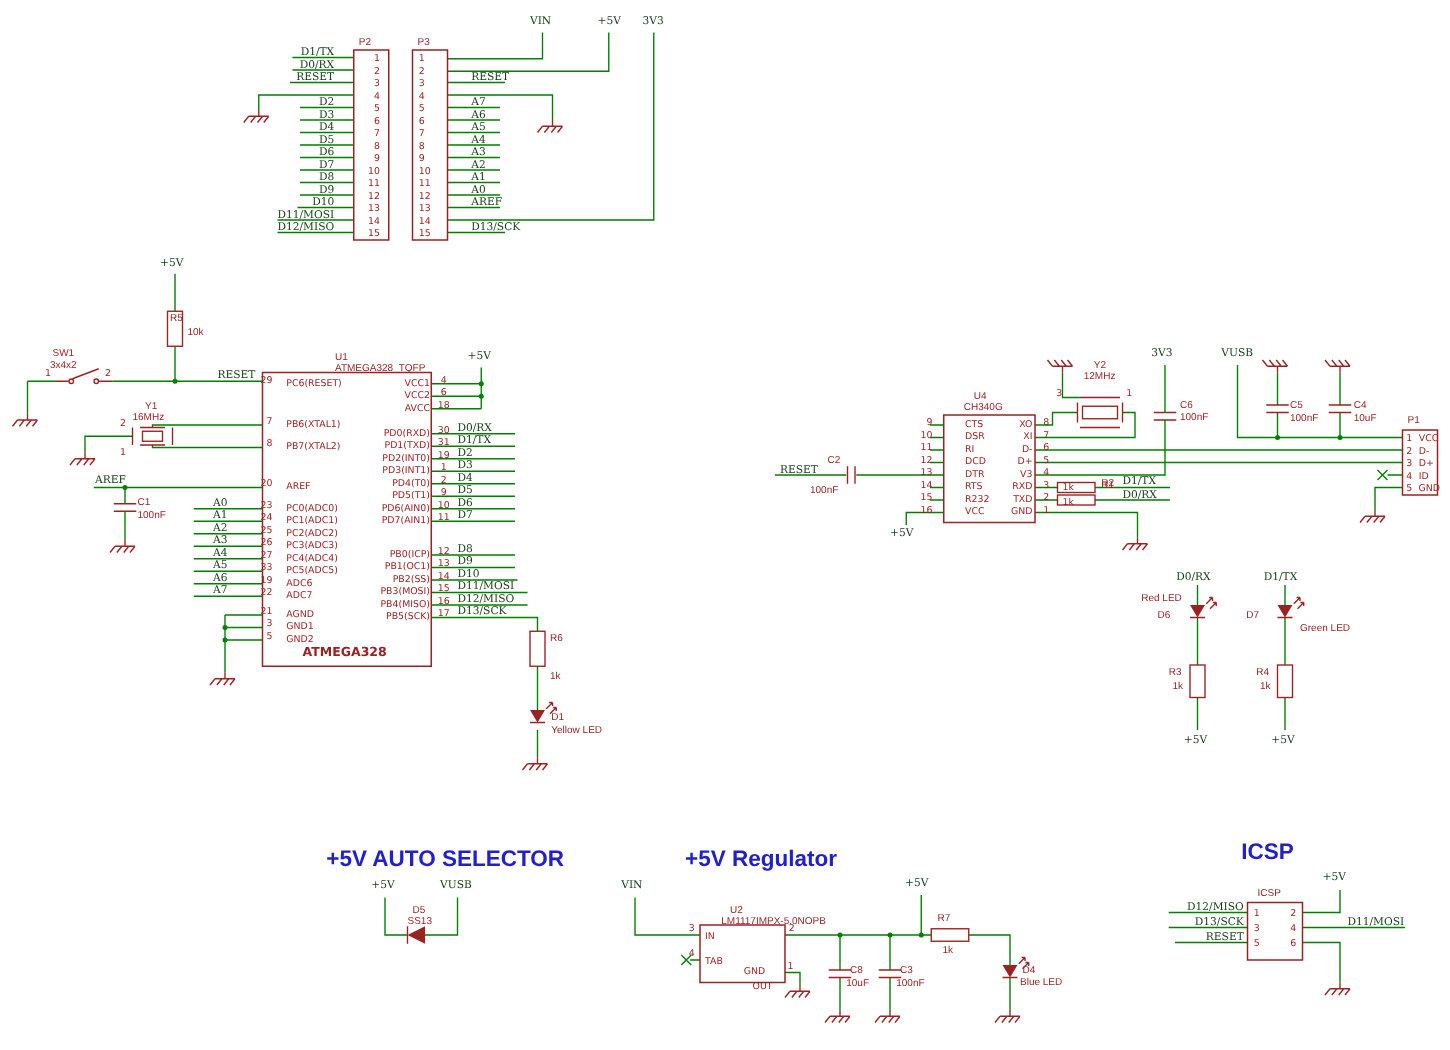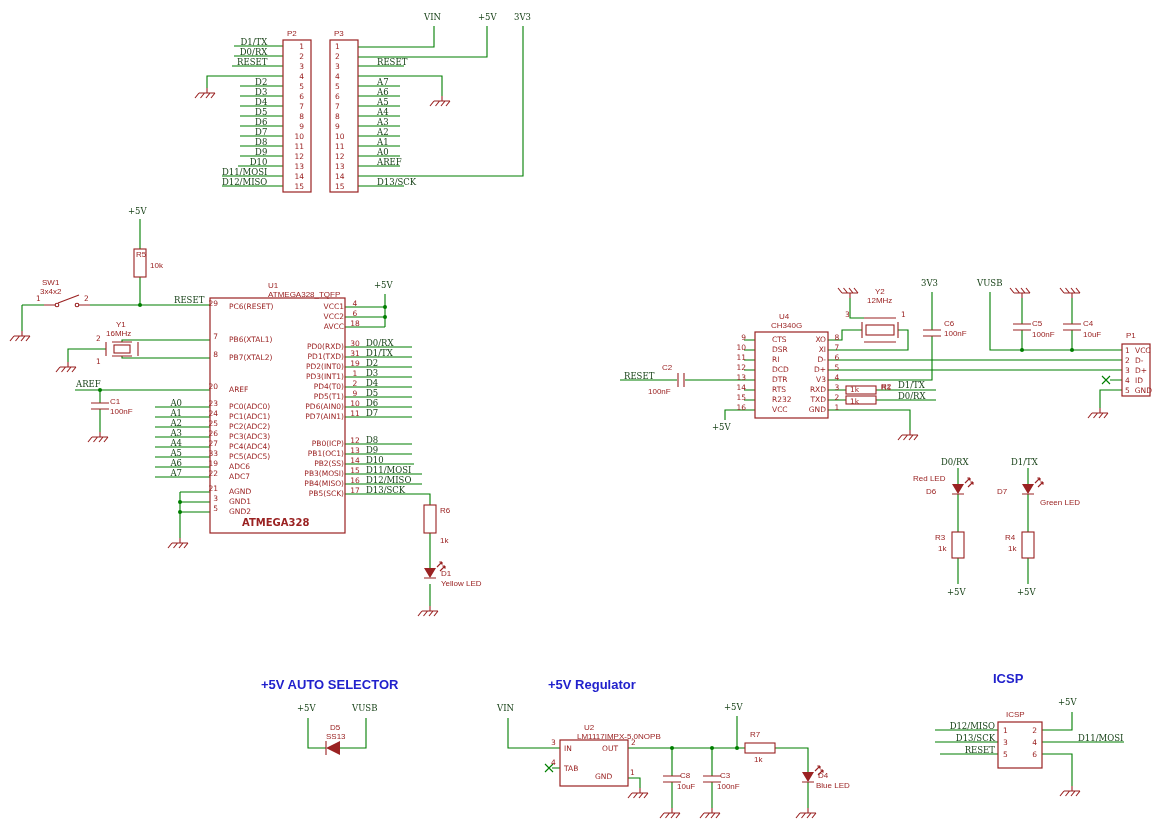--- a/index.html
+++ b/index.html
@@ -5,21 +5,21 @@
   :root{--wire:#007f00;--cmp:#9a2222;--net:#123d12;--title:#2121cc}
   html,body{margin:0;padding:0;background:#fff}
   #canvas{position:relative;width:1160px;height:840px;background:#fff;overflow:hidden}
   svg{position:absolute;left:0;top:0}
   .abs{position:absolute;white-space:nowrap}
   .tnet{font-family:"DejaVu Serif",serif;font-size:8.5px;color:var(--net)}
   .tcmp{font-family:Liberation Sans, sans-serif;font-size:8px;color:var(--cmp)}
   .tnum{font-family:"DejaVu Sans",sans-serif;font-size:7.5px;color:var(--cmp)}
   .tpin{font-family:"DejaVu Sans",sans-serif;font-size:7.5px;color:var(--cmp)}
   .tchip{font-family:"DejaVu Sans",sans-serif;font-weight:bold;font-size:10px;color:var(--cmp)}
-  .ttitle{font-family:"Liberation Sans","DejaVu Sans",sans-serif;font-weight:bold;font-size:13px;color:var(--title)}
+  .ttitle{font-family:"Liberation Sans","DejaVu Sans",sans-serif;font-weight:bold;font-size:18px;color:var(--title)}
   .rows{position:absolute;display:flex;flex-direction:column}
   .prow{display:flex;align-items:center;height:10px}
   .rows12 .prow{height:12px}
   
   #p2rows{left:195px;top:41px;width:113px}
   .p2r .lab{width:75px;text-align:right;transform:translateY(-4px)}
   .p2r .num{width:38px;text-align:right;padding-right:4px}
   
   #p3rows{left:333px;top:41px;width:110px}
   .p3r .num{width:12px;padding-left:2px}
@@ -620,21 +620,21 @@
 <div class="abs tcmp" style="left:330px;top:723px">D5</div>
 <div class="abs tcmp" style="left:326px;top:732px">SS13</div>
 
 <div class="abs ttitle" style="left:548px;top:677px">+5V Regulator</div>
 <div class="abs tnet" style="left:497px;top:703px">VIN</div>
 <div class="abs tcmp" style="left:584px;top:723px">U2</div>
 <div class="abs tcmp" style="left:577px;top:732px">LM1117IMPX-5.0NOPB</div>
 <div class="abs tnum" style="left:551px;top:738px">3</div>
 <div class="abs tpin" style="left:564px;top:744px">IN</div>
 <div class="abs tnum" style="left:631px;top:738px">2</div>
-<div class="abs tpin" style="left:602px;top:744px">OUT</div>
+<div class="abs tpin" style="left:602px;top:784px">OUT</div>
 <div class="abs tnum" style="left:551px;top:758px">4</div>
 <div class="abs tpin" style="left:564px;top:764px">TAB</div>
 <div class="abs tnum" style="left:630px;top:768px">1</div>
 <div class="abs tpin" style="left:595px;top:772px">GND</div>
 <div class="abs tnet" style="left:724px;top:702px">+5V</div>
 <div class="abs tcmp" style="left:680px;top:771px">C8</div>
 <div class="abs tcmp" style="left:677px;top:782px">10uF</div>
 <div class="abs tcmp" style="left:720px;top:771px">C3</div>
 <div class="abs tcmp" style="left:717px;top:782px">100nF</div>
 <div class="abs tcmp" style="left:750px;top:730px">R7</div>

